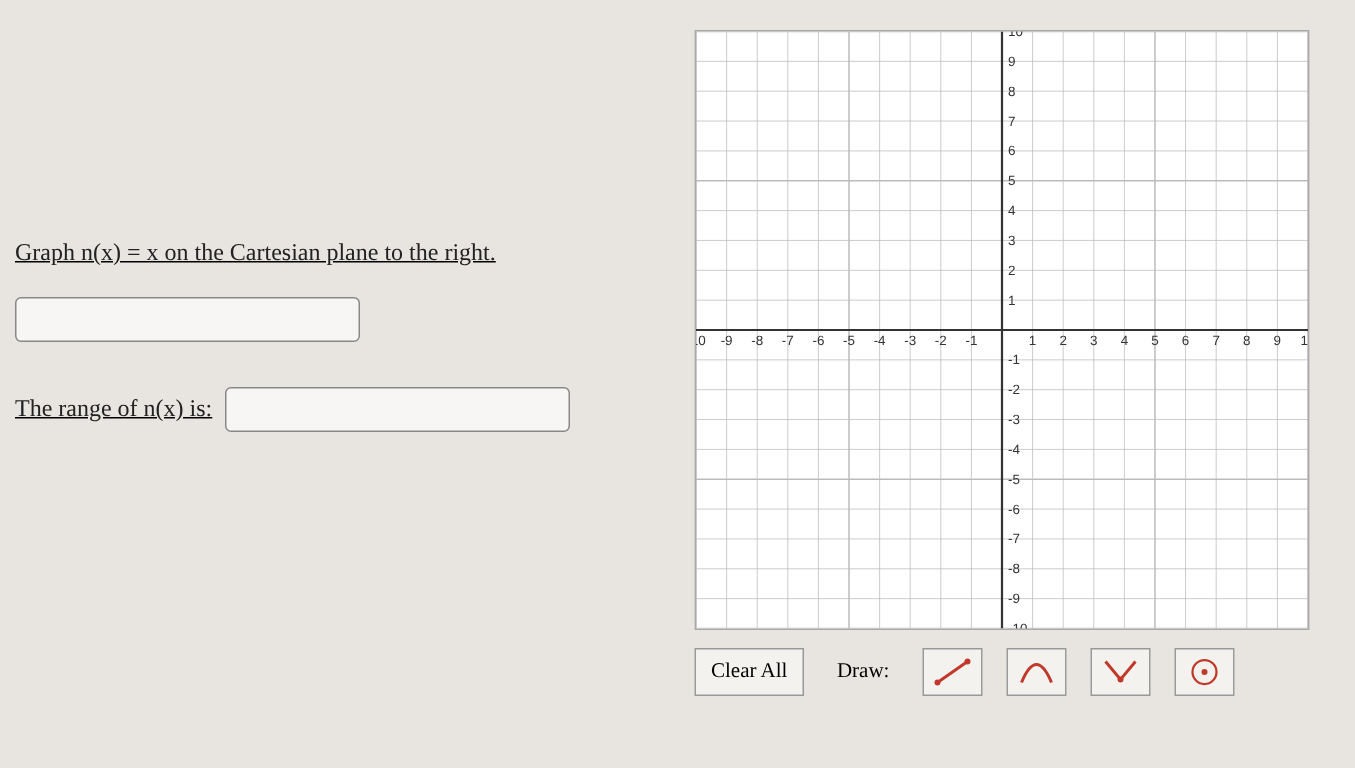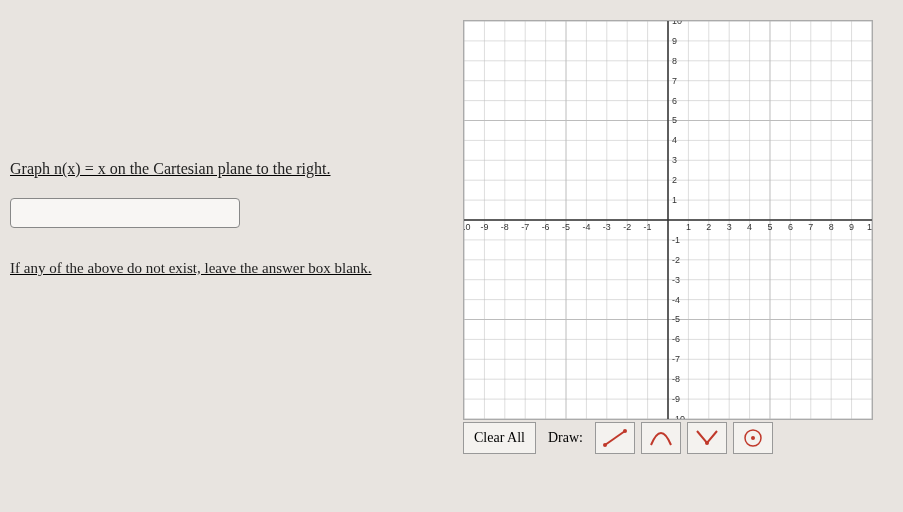--- a/index.html
+++ b/index.html
@@ -57,22 +57,22 @@
 .graph-area {
   background: #fff;
   border: 1px solid #aaa;
   width: 410px;
   height: 400px;
   position: relative;
 }
 .toolbar {
   display: flex;
   align-items: center;
-  gap: 6px;
-  margin-top: 2px;
+  gap: 16px;
+  margin-top: 12px;
 }
 .tool-btn {
   border: 1px solid #999;
   background: #f4f2ef;
   height: 32px;
   padding: 0 10px;
   font-size: 14px;
   display: inline-flex;
   align-items: center;
   justify-content: center;
@@ -98,22 +98,25 @@
 <body>
 
 <div class="container">
   <div class="left-panel">
     <div class="prompt">Graph n(x) = x on the Cartesian plane to the right.</div>
 
     <div class="field-row">
       <input class="input-box" type="text" value="" style="">
     </div>
 
-
-    <div class="note">If any of the above do not exist, leave the answer box blank.</div>
+    <div class="field-row">
+      <span class="field-label">The range of n(x) is:</span>
+      <input class="input-box" type="text" value="" style="">
+    </div>
+
   </div>
 
   <div class="right-panel">
     <div class="graph-area">
       <svg class="grid" viewBox="0 0 410 400" id="grid-svg">
           <line x1="0" y1="0" x2="0" y2="400" stroke="#bbb" stroke-width="1"></line>
           <line x1="20.5" y1="0" x2="20.5" y2="400" stroke="#bbb" stroke-width="0.5"></line>
           <line x1="41" y1="0" x2="41" y2="400" stroke="#bbb" stroke-width="0.5"></line>
           <line x1="61.5" y1="0" x2="61.5" y2="400" stroke="#bbb" stroke-width="0.5"></line>
           <line x1="82" y1="0" x2="82" y2="400" stroke="#bbb" stroke-width="0.5"></line>

